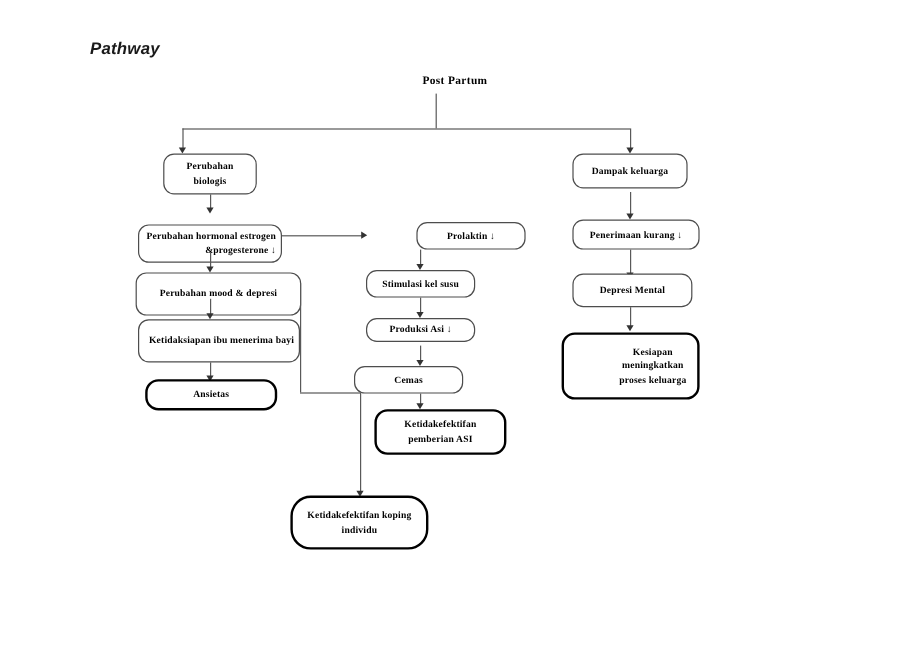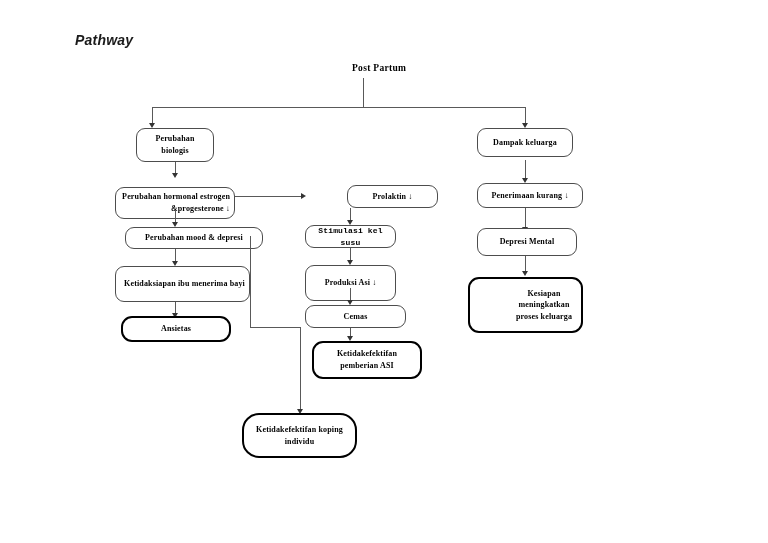--- a/index.html
+++ b/index.html
@@ -117,21 +117,21 @@
   <div class="node" style="left:115px; top:187px; width:120px; height:32px;text-align:right;">
     <span class="label">Perubahan hormonal estrogen  &amp;progesterone ↓</span>
   </div>
 
   <div class="conn h" style="left:235px; top:196px; width:68px;"></div>
   <div class="arrow-right" style="left:301px; top:193px;"></div>
 
   <div class="conn v" style="left:175px; top:210px; height:13px;"></div>
   <div class="arrow-down" style="left:172px; top:222px;"></div>
 
-  <div class="node" style="left:125px; top:227px; width:138px; height:22px;text-align:center;">
+  <div class="node" style="left:113px; top:227px; width:138px; height:36px;text-align:center;">
     <span class="label">Perubahan  mood &amp; depresi</span>
   </div>
 
   <div class="conn v" style="left:175px; top:249px; height:13px;"></div>
   <div class="arrow-down" style="left:172px; top:261px;"></div>
 
   <div class="conn v" style="left:250px; top:236px; height:91px;"></div>
   <div class="conn h" style="left:250px; top:327px; width:50px;"></div>
   <div class="conn v" style="left:300px; top:327px; height:83px;"></div>
   <div class="arrow-down" style="left:297px; top:409px;"></div>
@@ -147,35 +147,35 @@
     <span class="label">Ansietas</span>
   </div>
 
   <div class="node" style="left:305px; top:185px; width:91px; height:23px;margin-left:42px;">
     <span class="label">Prolaktin ↓</span>
   </div>
 
   <div class="conn v" style="left:350px; top:208px; height:13px;"></div>
   <div class="arrow-down" style="left:347px; top:220px;"></div>
 
-  <div class="node" style="left:305px; top:225px; width:91px; height:23px;font-family:Liberation Mono, monospace;">
+  <div class="node" style="left:305px; top:225px; width:91px; height:23px;">
     <span class="label">Stimulasi kel susu</span>
   </div>
 
   <div class="conn v" style="left:350px; top:248px; height:13px;"></div>
   <div class="arrow-down" style="left:347px; top:260px;"></div>
 
-  <div class="node" style="left:305px; top:265px; width:91px; height:36px;">
+  <div class="node" style="left:305px; top:265px; width:91px; height:20px;">
     <span class="label">Produksi Asi  ↓</span>
   </div>
 
   <div class="conn v" style="left:350px; top:288px; height:13px;"></div>
   <div class="arrow-down" style="left:347px; top:300px;"></div>
 
-  <div class="node" style="left:305px; top:305px; width:101px; height:23px;">
+  <div class="node" style="left:295px; top:305px; width:91px; height:23px;">
     <span class="label">Cemas</span>
   </div>
 
   <div class="conn v" style="left:350px; top:328px; height:9px;"></div>
   <div class="arrow-down" style="left:347px; top:336px;"></div>
 
   <div class="node emphasis" style="left:312px; top:341px; width:110px; height:38px;">
     <span class="label">Ketidakefektifan pemberian ASI</span>
   </div>
 

